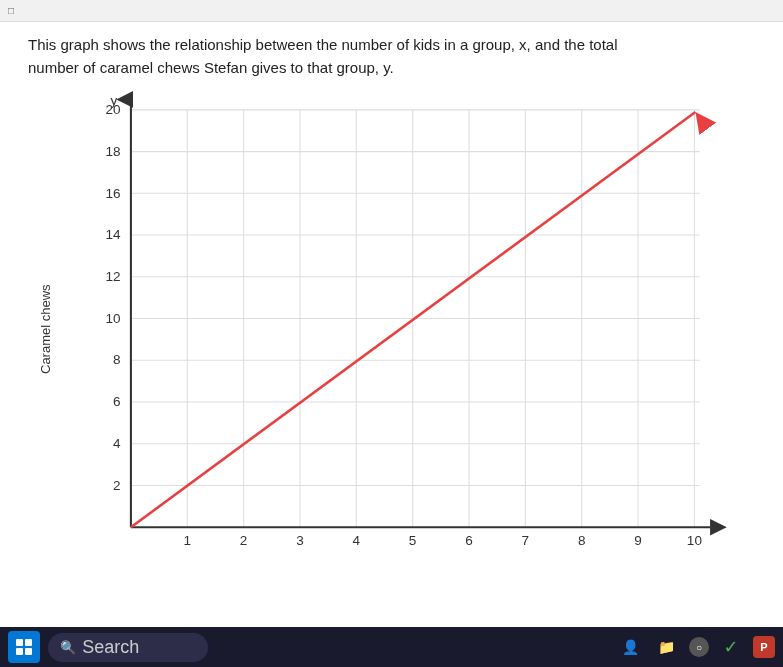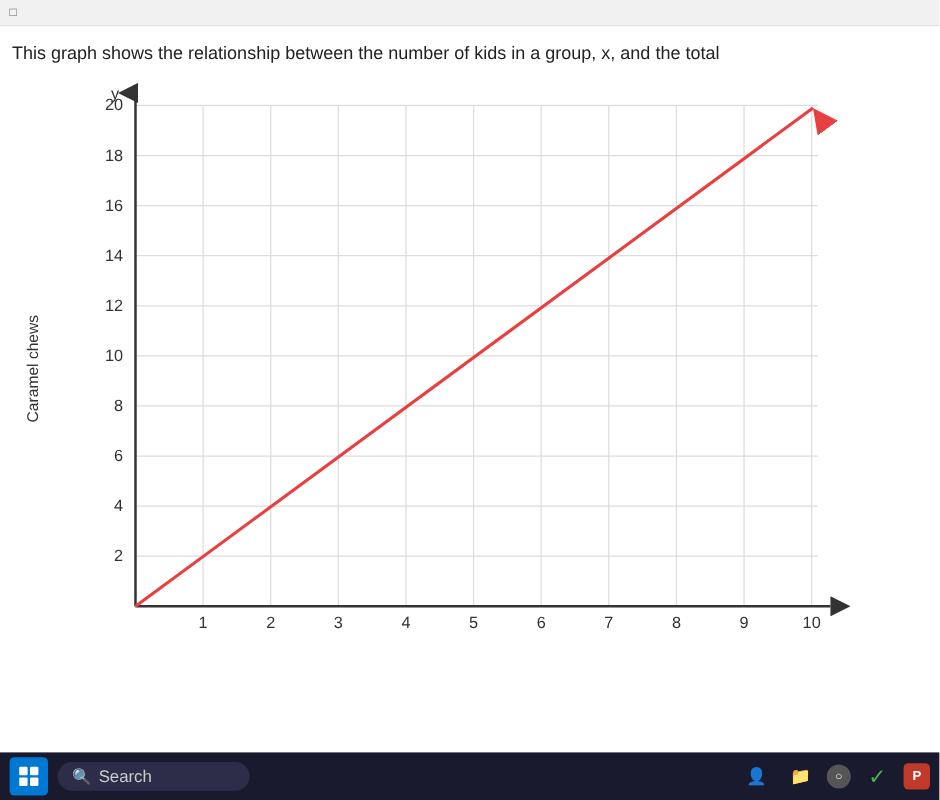--- a/index.html
+++ b/index.html
@@ -24,21 +24,21 @@
       border-bottom: 1px solid #ddd;
     }
     .browser-bar .tab-icon {
       margin-right: 6px;
       color: #666;
       font-size: 10px;
     }
 
     
     .main-content {
-      padding: 12px 18px 0 10px;
+      padding: 12px 18px 0 28px;
       background: #fff;
     }
 
     .description {
       font-size: 15px;
       color: #222;
       line-height: 1.5;
       margin-bottom: 10px;
     }
 
@@ -122,21 +122,21 @@
     }
 
     .taskbar-search-icon {
       color: #aaa;
       font-size: 13px;
       margin-right: 6px;
     }
 
     .taskbar-search-text {
       color: #ccc;
-      font-size: 14px;
+      font-size: 18px;
     }
 
     .taskbar-right {
       margin-left: auto;
       display: flex;
       align-items: center;
       gap: 8px;
     }
 
     .taskbar-icon-btn {
@@ -184,20 +184,21 @@
 </head>
 <body>
 
 <div class="browser-bar">
   <span class="tab-icon">□</span>
 </div>
 
 <div class="main-content">
   <div class="description">
     <span>This graph shows the relationship between the number of kids in a group, x, and the total</span><br>
+    <span>number of caramel chews Stefan gives to that group, y.</span>
   </div>
 
   <div class="graph-wrapper">
     <div class="y-axis-label">Caramel chews</div>
 
     <div class="graph-container">
       <svg class="graph-svg" viewBox="0 0 620 460">
 
         <defs>
           <marker id="arrowhead-up" markerWidth="8" markerHeight="8" refX="4" refY="7" orient="auto">

